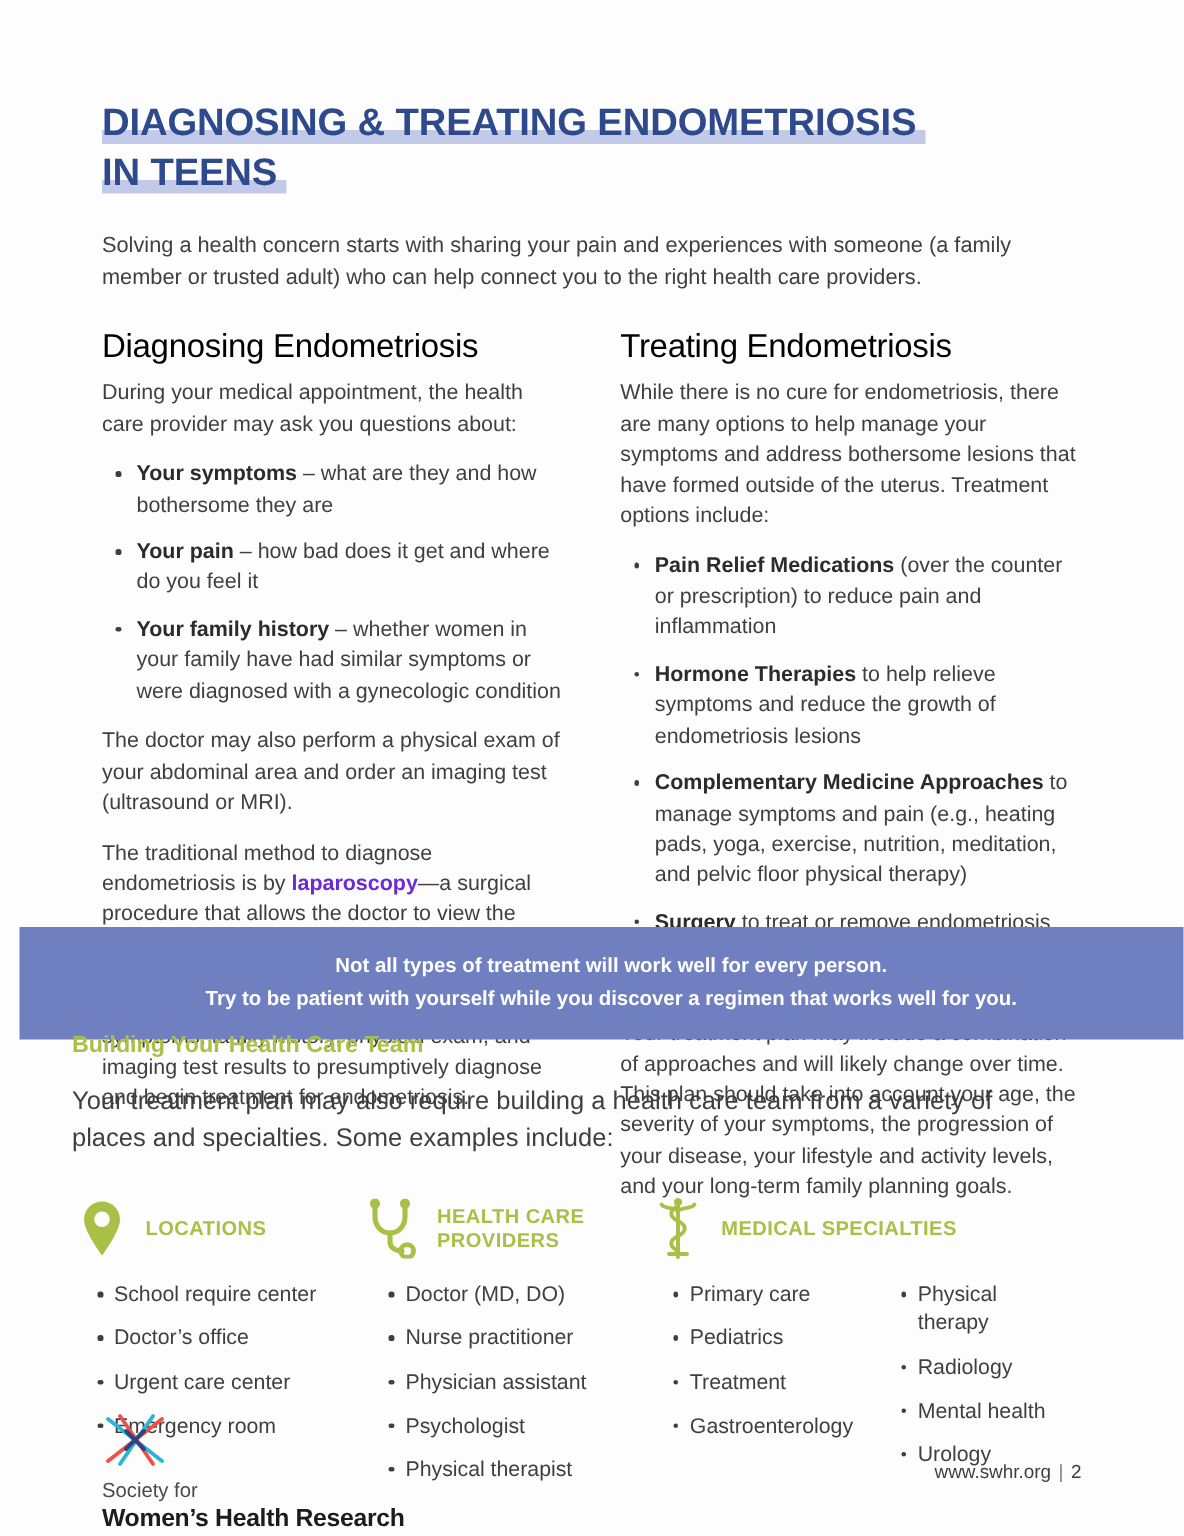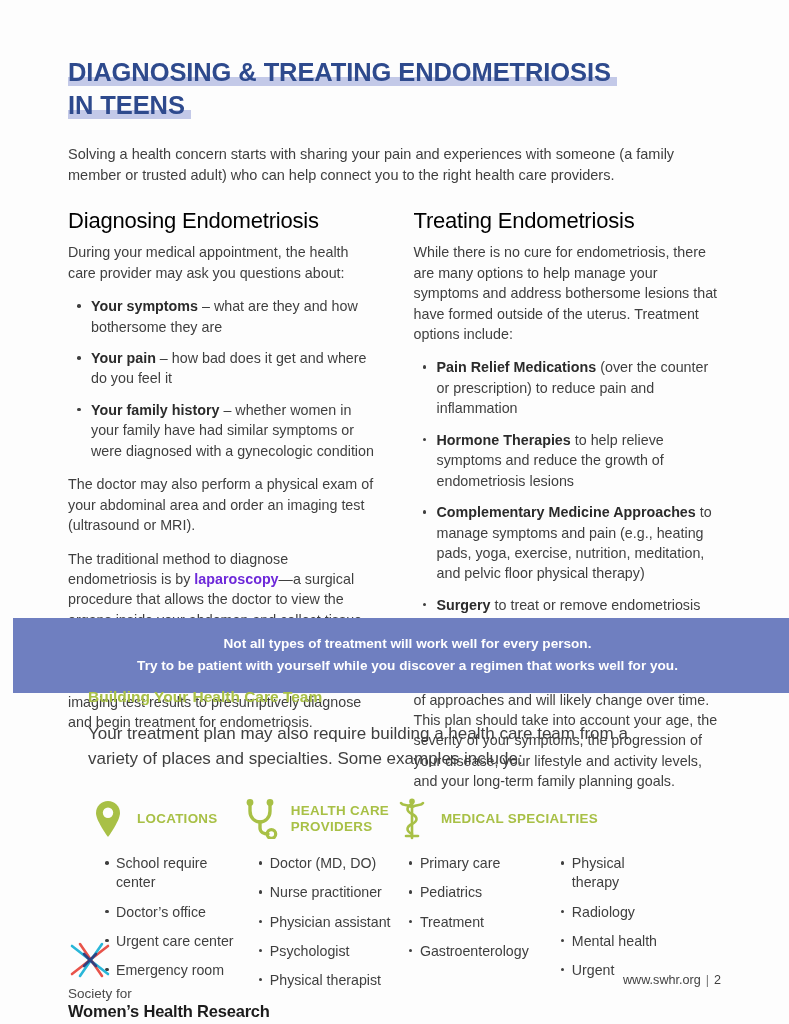--- a/index.html
+++ b/index.html
@@ -17,21 +17,21 @@
   }
 
   .page {
     position: relative;
     width: 789px;
     height: 1024px;
     background: #fdfdfd;
   }
 
   .content {
-    padding: 0 68px;
+    padding: 10px 68px;
   }
 
   
   .title-block {
     padding-top: 56px;
   }
   .doc-title {
     font-size: 25.5px;
     font-weight: bold;
     color: #2e4a8d;
@@ -124,21 +124,21 @@
     box-sizing: border-box;
     margin-left: 13px;
   }
 
   
   .team {
     position: absolute;
     left: 0;
     width: 747px;
     box-sizing: border-box;
-    padding: 0 88px;
+    padding: 0 48px;
   }
   .team-head {
     font-size: 15.5px;
     font-weight: bold;
     color: #a8c046;
     margin: 0 0 16px 0;
   }
   .team-intro {
     font-size: 17px;
     line-height: 1.45;
@@ -372,21 +372,21 @@
           <ul class="glist spec-col-a">
             <li>Primary care</li>
             <li>Pediatrics</li>
             <li>Treatment</li>
             <li>Gastroenterology</li>
           </ul>
           <ul class="glist">
             <li>Physical therapy</li>
             <li>Radiology</li>
             <li>Mental health</li>
-            <li>Urgent</li>
+            <li>Urology</li>
           </ul>
         </div>
       </div>
 
     </div>
   </div>
 
   <div class="footer" style="top:940px;">
     <div class="logo">
       <span>

